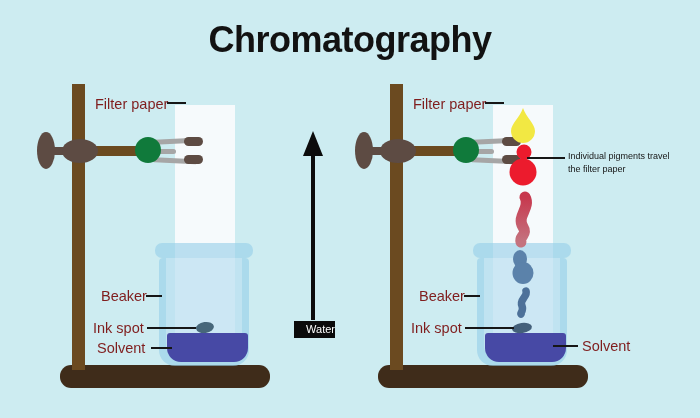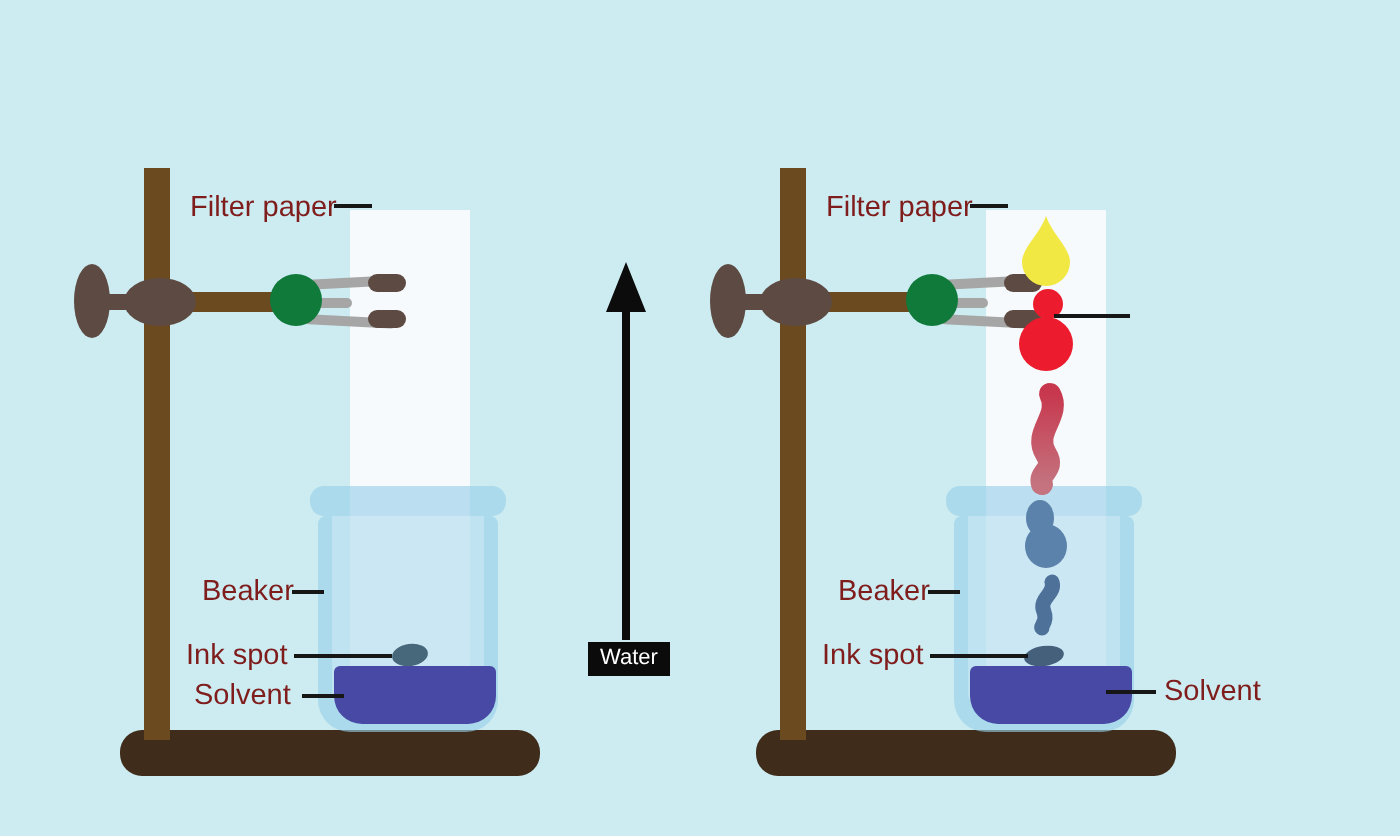--- a/index.html
+++ b/index.html
@@ -41,28 +41,29 @@
   .lline{height:2px;background:#161616;}
   .note{font-size:9px;line-height:13px;color:#161616;width:130px;}
   .note span{display:block;}
   .nline{height:1.5px;background:#161616;}
   
   .arrow-line{left:311px;top:152px;width:4px;height:168px;background:#0c0c0c;}
   .arrow-head{left:303px;top:131px;width:0;height:0;
     border-left:10px solid transparent;border-right:10px solid transparent;
     border-bottom:25px solid #0c0c0c;}
   .water-box{left:294px;top:321px;width:41px;height:17px;background:#0b0b0b;
-    color:#ffffff;font-size:11px;line-height:17px;text-align:center;}
+    color:#ffffff;font-size:11px;line-height:17px;text-align:right;}
   .pig-svg{left:480px;top:100px;width:90px;height:240px;}
 </style>
 </head>
 <body>
 
 <div class="canvas">
 
+  <div class="abs title">Chromatography</div>
 
   <div class="app left">
     <div class="abs base"></div>
     <div class="abs pole"></div>
     <div class="abs arm"></div>
     <div class="abs wingnut"></div>
     <div class="abs nutrod"></div>
     <div class="abs junction"></div>
     <div class="abs paper"></div>
     <div class="abs prong mid"></div>
@@ -132,15 +133,17 @@
   <div class="abs lline" style="left:485px;top:102px;width:19px;"></div>
   <div class="abs lbl" style="left:419px;top:288px;">Beaker</div>
   <div class="abs lline" style="left:464px;top:295px;width:16px;"></div>
   <div class="abs lbl" style="left:411px;top:320px;">Ink spot</div>
   <div class="abs lline" style="left:465px;top:327px;width:49px;"></div>
   <div class="abs lline" style="left:553px;top:345px;width:25px;"></div>
   <div class="abs lbl" style="left:582px;top:338px;">Solvent</div>
 
   <div class="abs nline" style="left:527px;top:157px;width:38px;"></div>
   <div class="abs note" style="left:568px;top:150px;">
+    <span>Individual pigments travel</span>
+    <span>the filter paper</span>
   </div>
 
 </div>
 
 </body></html>

